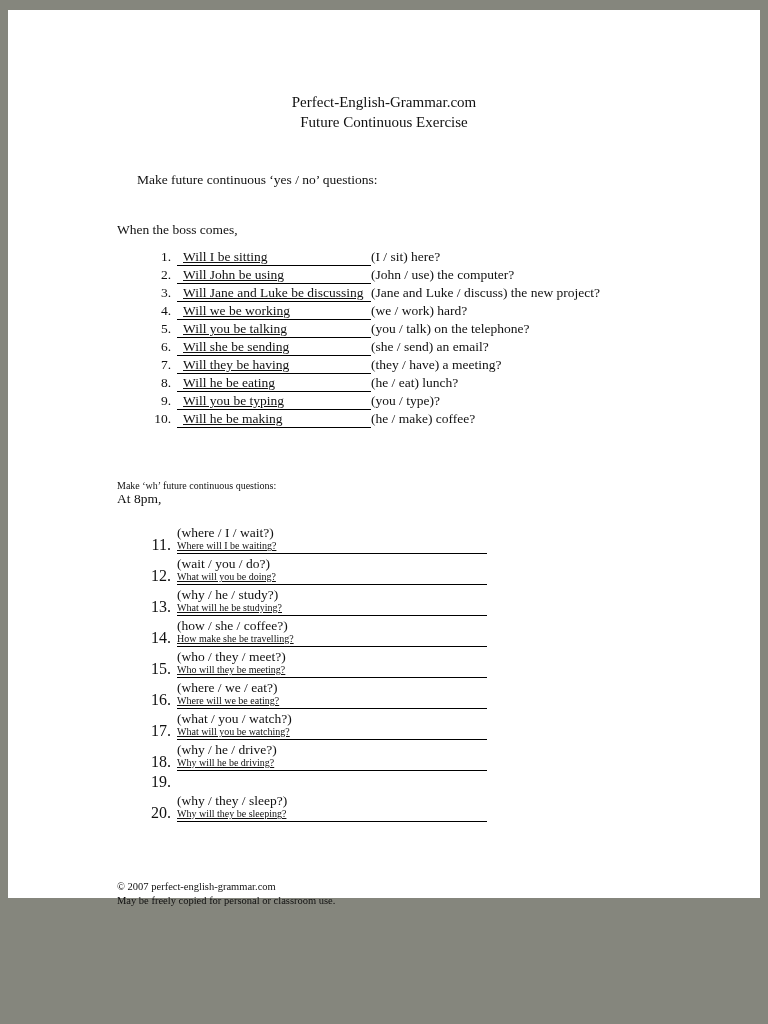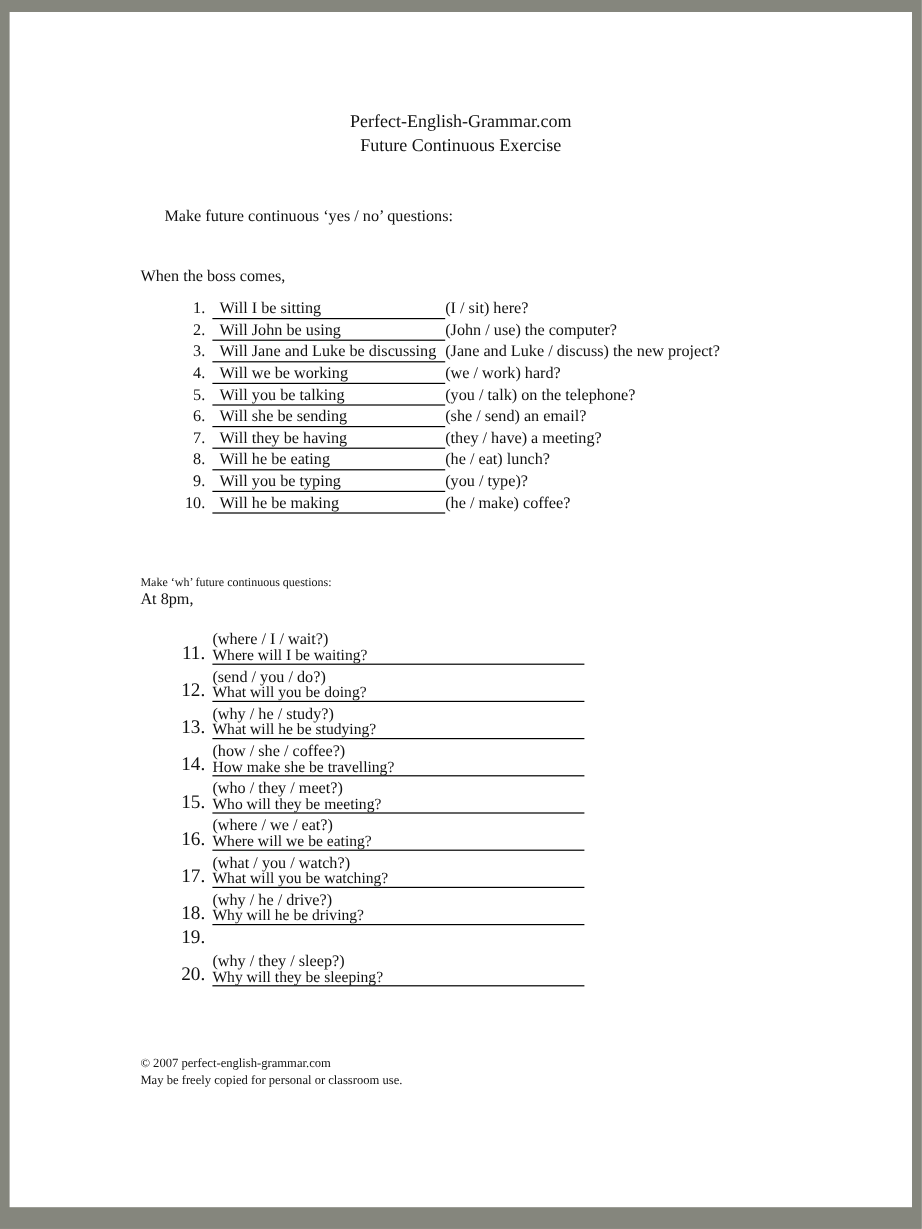--- a/index.html
+++ b/index.html
@@ -8,21 +8,21 @@
     width: 768px;
     height: 1024px;
     background: #85867d;
     overflow: hidden;
     font-family: "Liberation Serif", "DejaVu Serif", serif;
     color: #111;
   }
   .page {
     box-sizing: border-box;
     margin: 10px 8px 18px 8px;
-    height: 996px;
+    height: 888px;
     background: #ffffff;
     padding: 82px 40px 0 109px;
   }
   .title-block {
     text-align: center;
     font-size: 15px;
     line-height: 20px;
     margin-right: 69px; 
   }
   .instruction1 {
@@ -51,20 +51,21 @@
     text-align: right;
     margin-right: 6px;
     flex: none;
   }
   .ans {
     display: inline-block;
     min-width: 188px;
     border-bottom: 1px solid #000;
     padding-left: 6px;
     white-space: nowrap;
+    text-decoration: underline;
   }
   .instruction2 {
     margin-top: 52px;
     font-size: 10px;
   }
   .context2 {
     font-size: 13.5px;
   }
   .list2 {
     margin-top: 18px;
@@ -75,25 +76,26 @@
     margin-left: 30px;
     margin-bottom: 2px;
   }
   .q {
     display: block;
     font-size: 13.5px;
     line-height: 15px;
   }
   .ans2 {
     display: block;
-    font-size: 13px;
+    font-size: 10px;
     line-height: 12px;
     width: 310px;
     border-bottom: 1px solid #000;
     padding-bottom: 1px;
+    text-decoration: underline;
   }
   .footer {
     margin-top: 58px;
     font-size: 10.5px;
     line-height: 14px;
     margin-right: 69px;
   }
 </style>
 </head>
 <body>
@@ -168,21 +170,21 @@
     <div class="row2">
       <span class="num">11.</span>
       <span class="content">
         <span class="q">(where / I / wait?)</span>
         <span class="ans2">Where will I be waiting?</span>
       </span>
     </div>
     <div class="row2">
       <span class="num">12.</span>
       <span class="content">
-        <span class="q">(send / you / do?)</span>
+        <span class="q">(wait / you / do?)</span>
         <span class="ans2">What will you be doing?</span>
       </span>
     </div>
     <div class="row2">
       <span class="num">13.</span>
       <span class="content">
         <span class="q">(why / he / study?)</span>
         <span class="ans2">What will he be studying?</span>
       </span>
     </div>

